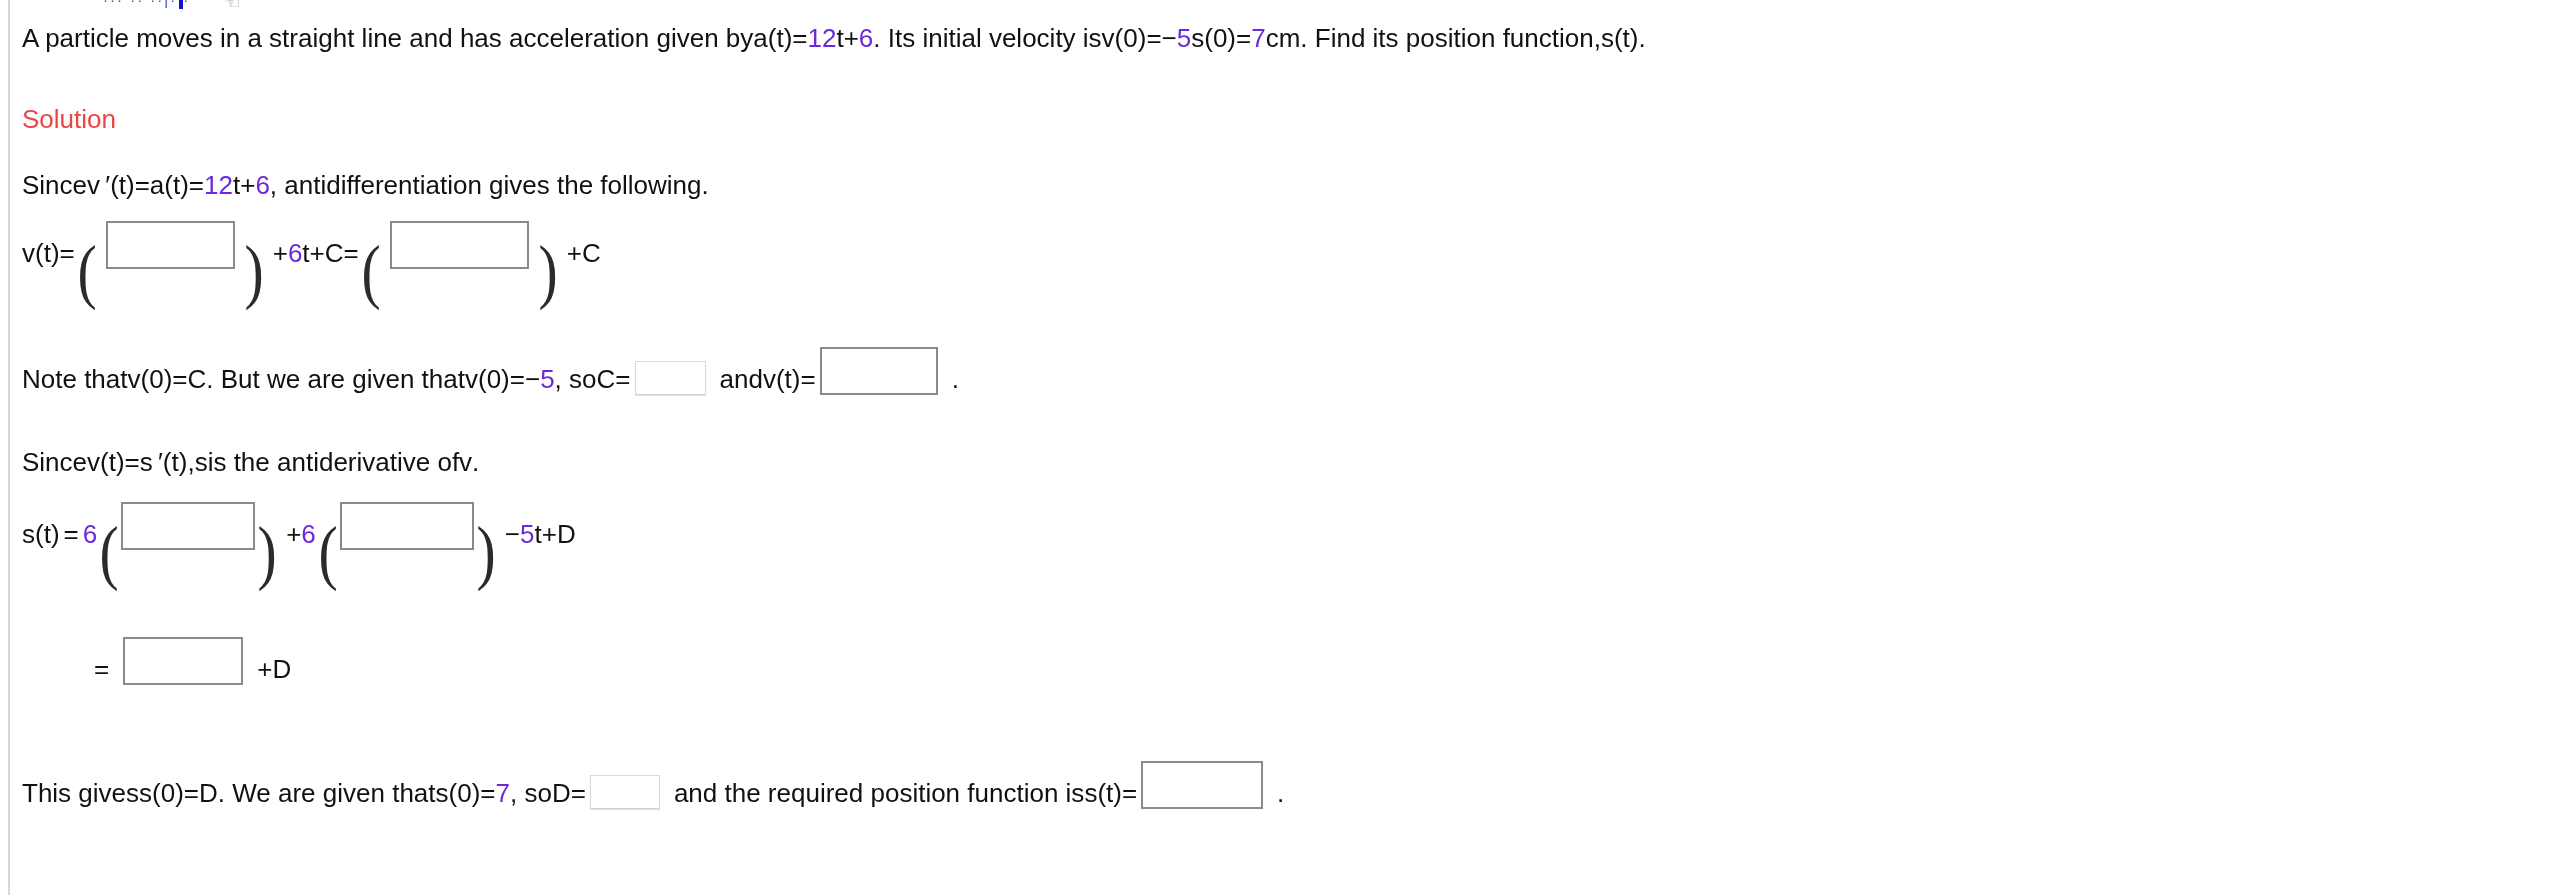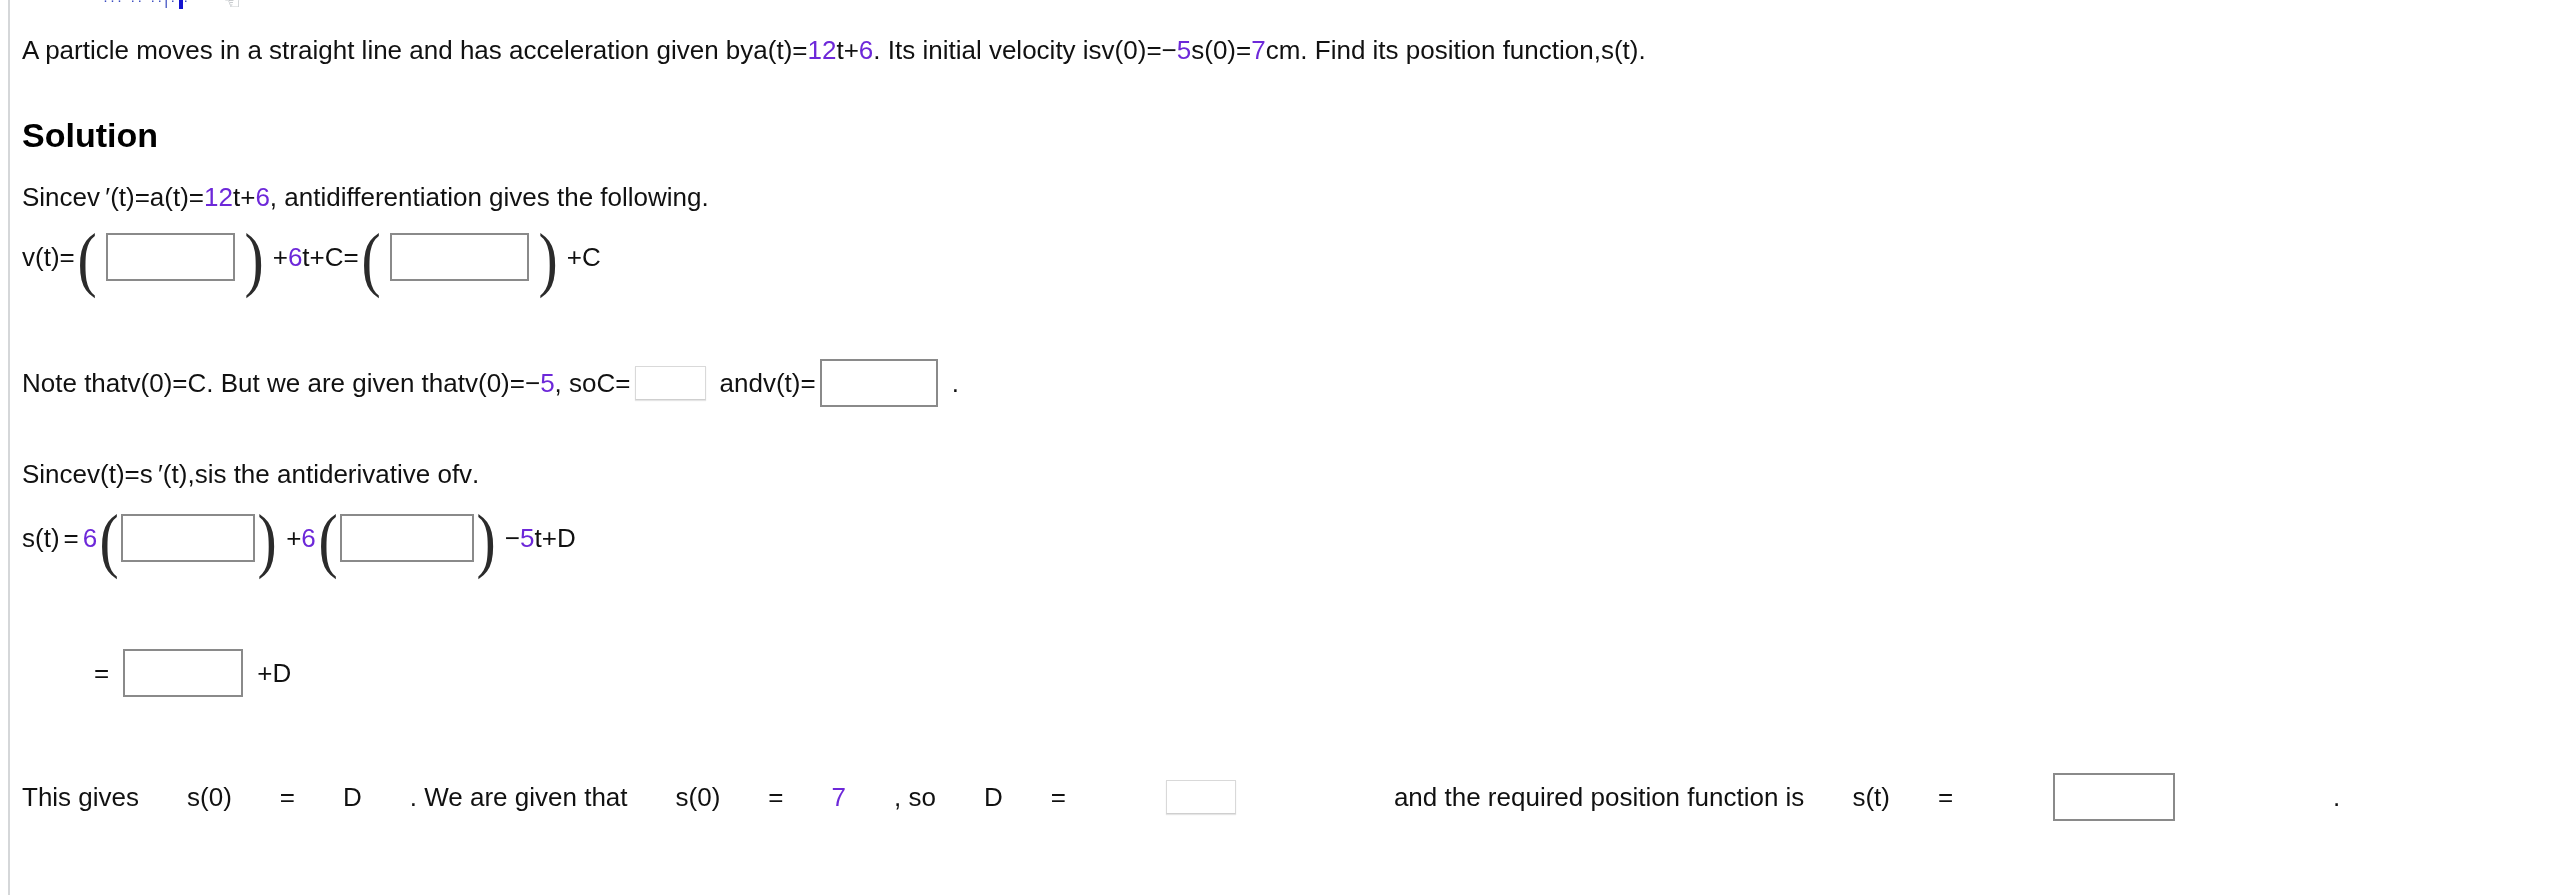--- a/index.html
+++ b/index.html
@@ -64,34 +64,33 @@
     position: absolute;
     left: 0;
     top: 0;
     width: 2576px;
     height: 895px;
   }
 
   .row {
     position: absolute;
     display: flex;
-    align-items: center;
+    align-items: flex-end;
     white-space: nowrap;
-    margin-top: 12px;
   }
 
   .prose {
     font-size: 26px;
     line-height: 1.25;
     color: #111111;
   }
   .heading {
-    font-size: 34px;
-    font-weight: bold;
-    color: #000000;
+    font-size: 26px;
+    font-weight: normal;
+    color: #ef4444;
   }
 
   .mi { }
   .red { color: #6d28d9; }
 
   .sp { display: inline-block; width: 7px; }
   .sp-sm { display: inline-block; width: 4px; }
 
   
   .box {
@@ -269,21 +268,21 @@
     <span>=</span>
     <span class="sp"></span>
       <span class="sp"></span>
     <span class="box box-lg" style="width:120px;" title=""></span>
     <span class="sp"></span>
       <span class="sp"></span>
     <span>+ </span>
     <span class="mi">D</span>
   </div>
 
-  <div class="row prose" style="left:22px; top:761px;gap:48px;">
+  <div class="row prose" style="left:22px; top:761px;">
     <span>This gives </span>
     <span class="mi">s(0)</span>
     <span> = </span>
     <span class="mi">D</span>
     <span>. We are given that </span>
     <span class="mi">s(0)</span>
     <span> = </span>
     <span class="red">7</span>
     <span>, so </span>
     <span class="mi">D</span>

